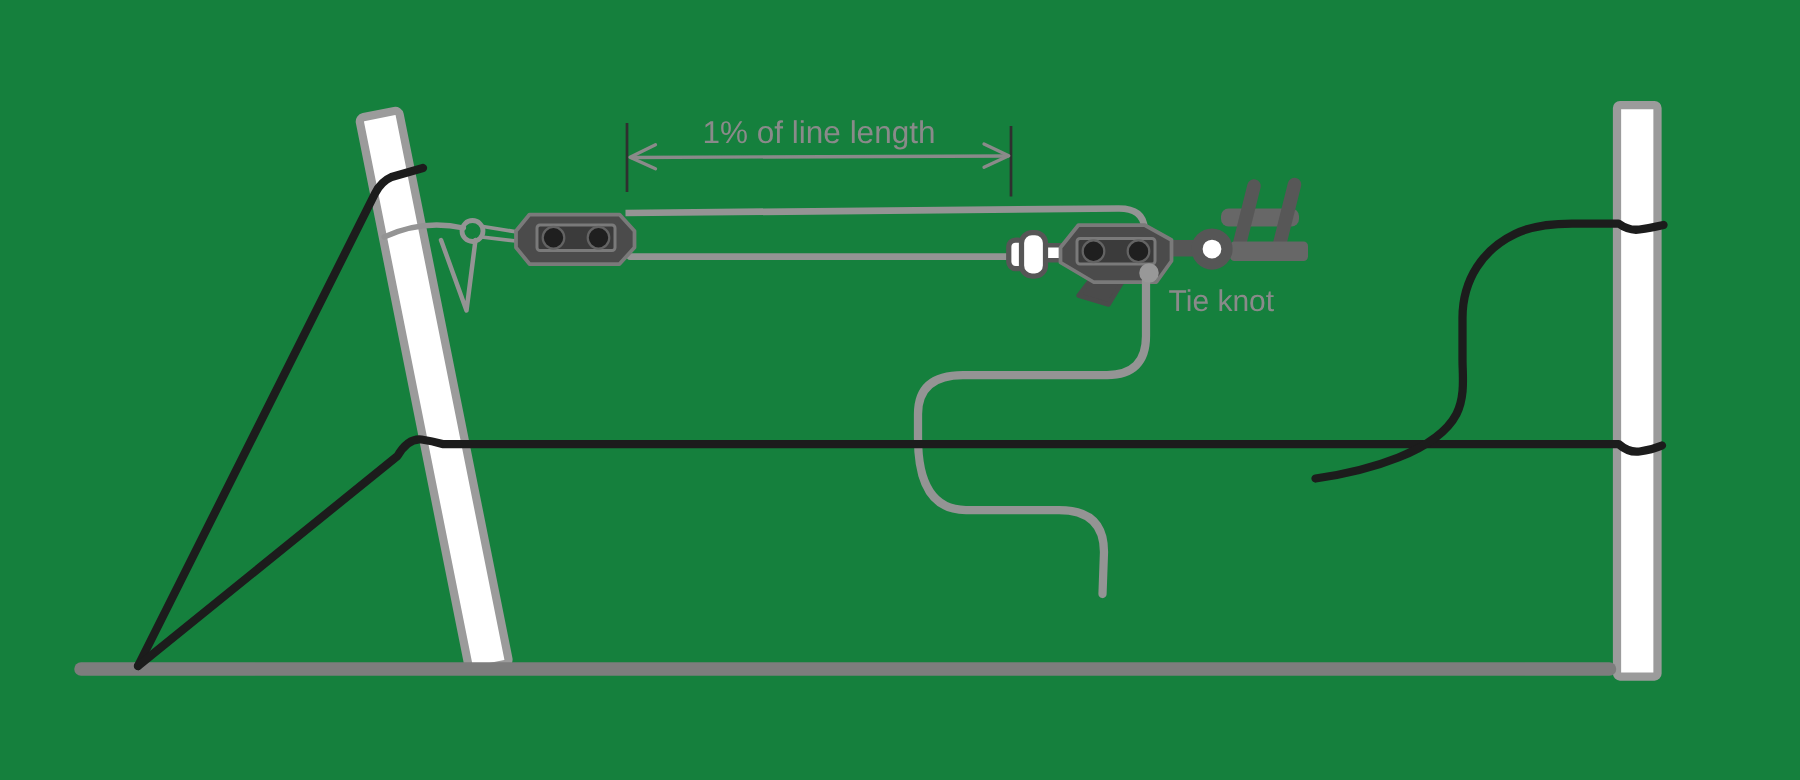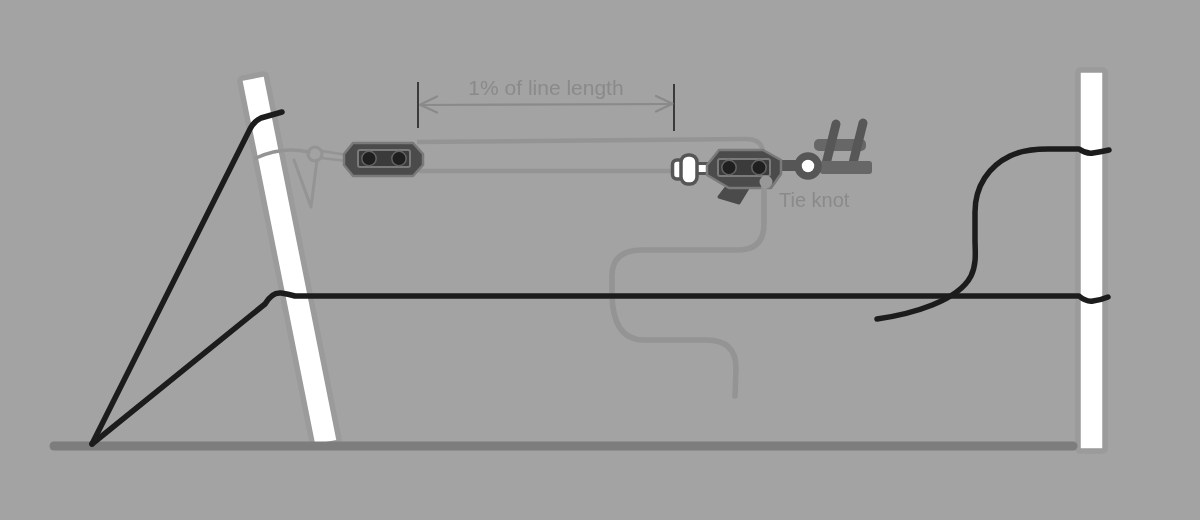--- a/index.html
+++ b/index.html
@@ -1,19 +1,19 @@
 <!DOCTYPE html>
 <html><head>
 <meta charset="utf-8">
 <style>
   html,body{margin:0;padding:0;background:#ffffff;}
   .stage{
     position:relative;
     width:1200px;height:520px;
-    background:#a3a3a3;
+    background:#15803d;
     overflow:hidden;
     font-family:"Liberation Sans", sans-serif;
     text-decoration:underline;
   }
   svg{display:block;}
   text{font-family:"Liberation Sans", sans-serif;}
   .measure-label{font-size:21px;}
   .knot-label{font-size:20px;}
 </style>
 </head>

